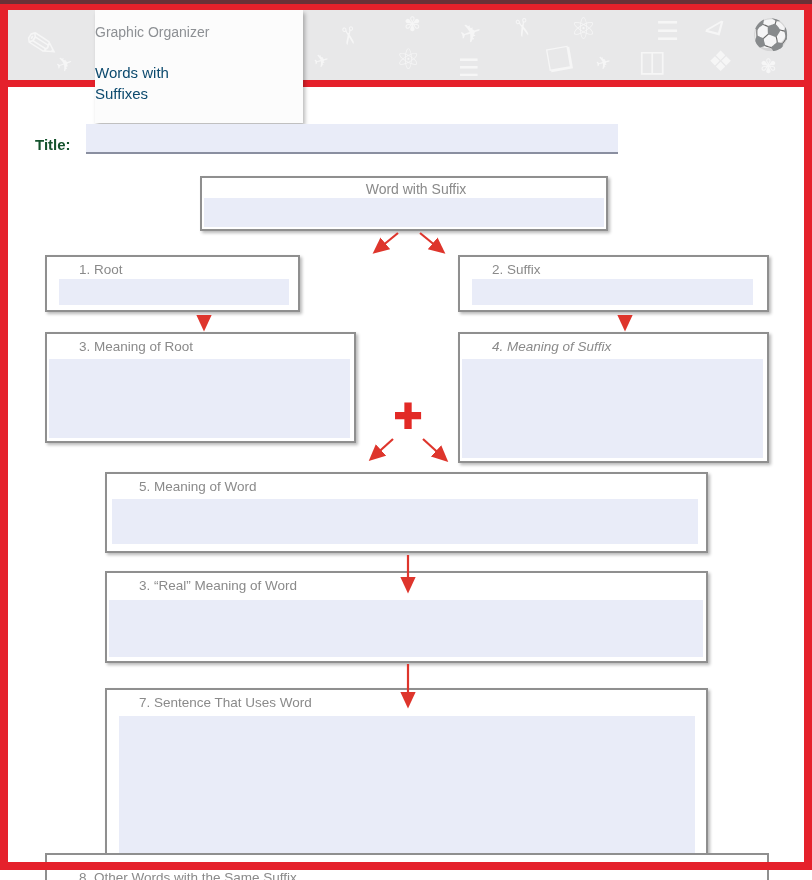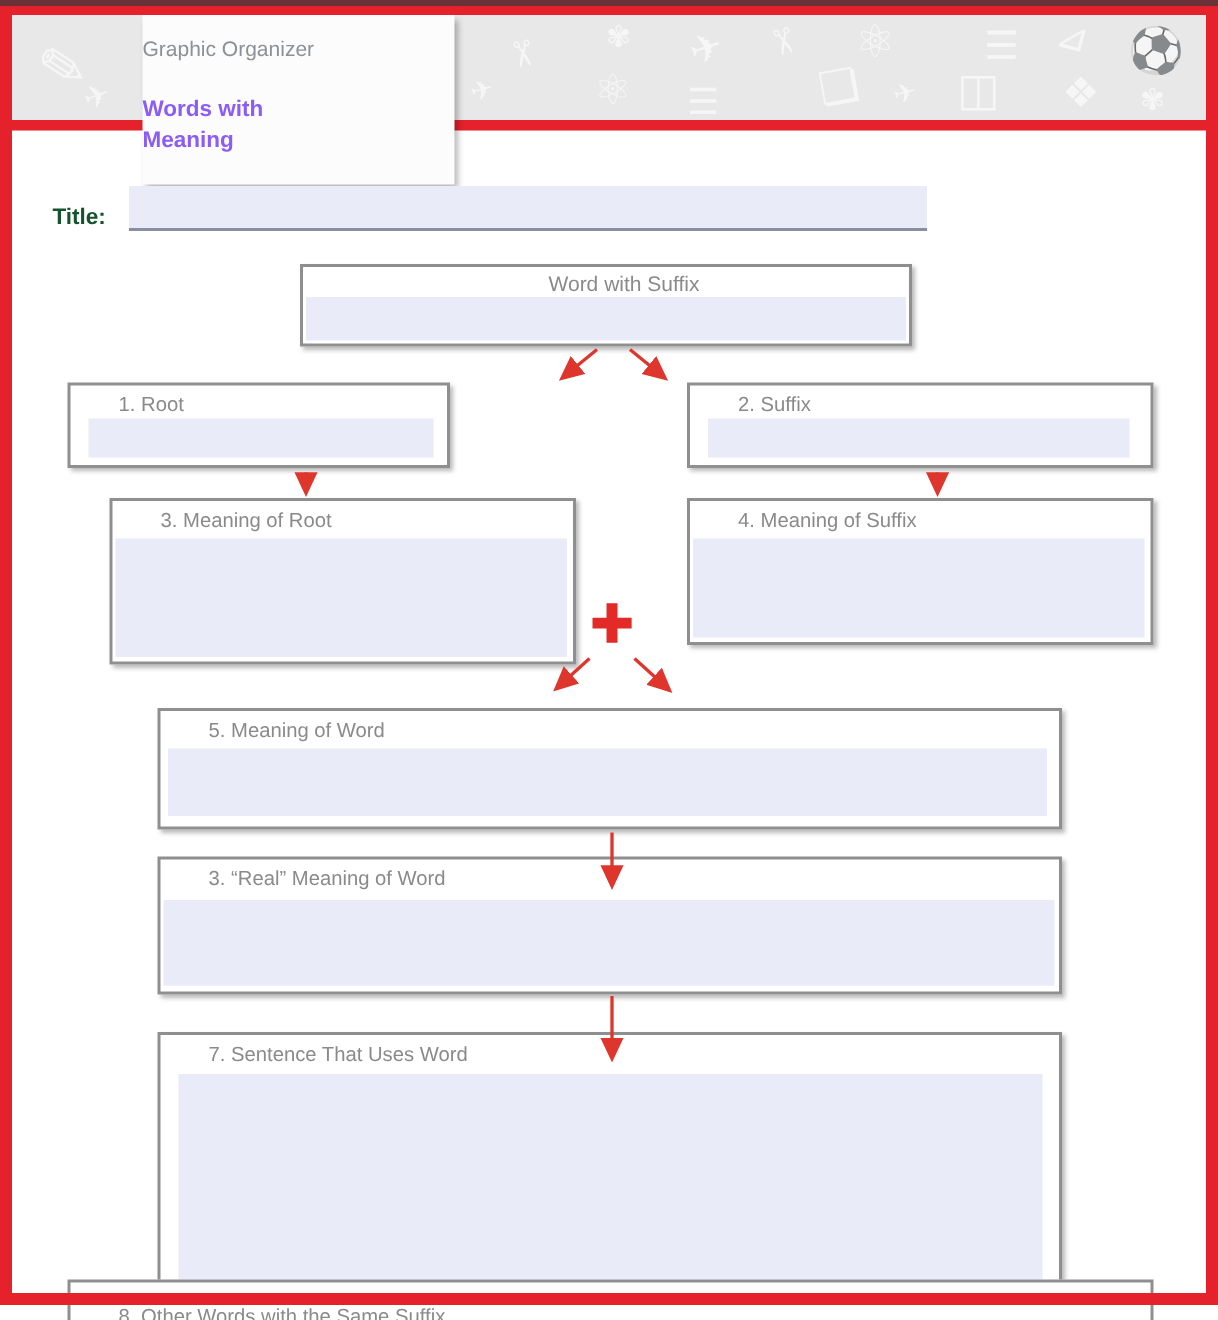--- a/index.html
+++ b/index.html
@@ -14,42 +14,42 @@
   .frame-right{position:absolute;left:804px;top:4px;width:8px;height:866px;background:#e5212b;z-index:12;}
   .band-underline{position:absolute;left:0;top:80px;width:812px;height:7px;background:#e5212b;z-index:2;}
   .frame-bottom{position:absolute;left:0;top:862px;width:812px;height:8px;background:#e5212b;z-index:8;}
   
   .band{position:absolute;left:8px;top:10px;width:796px;height:70px;background:#e8e8e9;overflow:hidden;z-index:1;}
   .band-icon{position:absolute;color:rgba(255,255,255,0.6);font-family:"DejaVu Sans",sans-serif;line-height:1;user-select:none;}
   
   .card{position:absolute;left:95px;top:10px;width:208px;height:113px;background:#fcfcfc;
         box-shadow:2px 3px 4px rgba(0,0,0,0.28);z-index:3;}
   .card-title{display:block;margin-top:14px;font-size:14px;color:#8d9094;}
-  .card-subtitle{display:block;margin-top:22px;font-size:15px;font-weight:bold;color:#8b5cf6;line-height:21px;}
+  .card-subtitle{display:block;margin-top:22px;font-size:15px;font-weight:normal;color:#0c4a6e;line-height:21px;}
   
   .title-label{position:absolute;left:35px;top:136px;font-size:15px;font-weight:bold;color:#14532d;z-index:4;}
   .title-fill{position:absolute;left:86px;top:124px;width:532px;height:28px;background:#e9ecf8;
               border-bottom:2px solid #8a8fa0;z-index:4;}
   
   .gobox{position:absolute;background:#fff;border:2px solid #8f8f8f;
          box-shadow:2px 2px 3px rgba(0,0,0,0.28);z-index:4;box-sizing:border-box;}
   .golabel{position:absolute;left:8px;top:5px;font-size:13.5px;color:#8a8a8a;white-space:nowrap;padding-left:24px;}
   .gofill{position:absolute;background:#e9ecf8;}
   
   .wordbox{left:200px;top:176px;width:408px;height:55px;}
   .wordbox .golabel{left:0;right:0;top:3px;text-align:center;font-size:14px;}
   .wordbox .gofill{left:2px;right:2px;top:20px;bottom:2px;}
   
   .b1{left:45px;top:255px;width:255px;height:57px;}
   .b1 .gofill{left:12px;top:22px;right:9px;bottom:5px;}
   .b2{left:458px;top:255px;width:311px;height:57px;}
   .b2 .gofill{left:12px;top:22px;right:14px;bottom:5px;}
-  .b3{left:45px;top:332px;width:311px;height:111px;margin-left:28px;}
+  .b3{left:45px;top:332px;width:311px;height:111px;}
   .b3 .gofill{left:2px;top:25px;right:4px;bottom:3px;}
-  .b4{left:458px;top:332px;width:311px;height:98px;}
+  .b4{left:458px;top:332px;width:311px;height:131px;font-style:italic;}
   .b4 .gofill{left:2px;top:25px;right:4px;bottom:3px;}
   .b5{left:105px;top:472px;width:603px;height:81px;}
   .b5 .gofill{left:5px;top:25px;right:8px;bottom:7px;}
   .b6{left:105px;top:571px;width:603px;height:92px;}
   .b6 .gofill{left:2px;top:27px;right:3px;bottom:4px;}
   .b7{left:105px;top:688px;width:603px;height:195px;}
   .b7 .gofill{left:12px;top:26px;right:11px;bottom:9px;}
   .b8{left:45px;top:853px;width:724px;height:40px;box-shadow:none;z-index:6;}
   .b8 .golabel{top:15px;}
   
@@ -88,21 +88,21 @@
   <div class="top-strip"></div>
   <div class="frame-top"></div>
   <div class="frame-left"></div>
   <div class="frame-right"></div>
   <div class="frame-bottom"></div>
 
   <div class="card">
     <span class="card-title">Graphic Organizer</span>
     <span class="card-subtitle">
       <span>Words with</span><br>
-      <span>Meaning</span>
+      <span>Suffixes</span>
     </span>
   </div>
 
   <span class="title-label">Title:</span>
   <div class="title-fill"></div>
 
   <div class="gobox wordbox">
     <div class="golabel">Word with Suffix</div>
     <div class="gofill"></div>
   </div>

